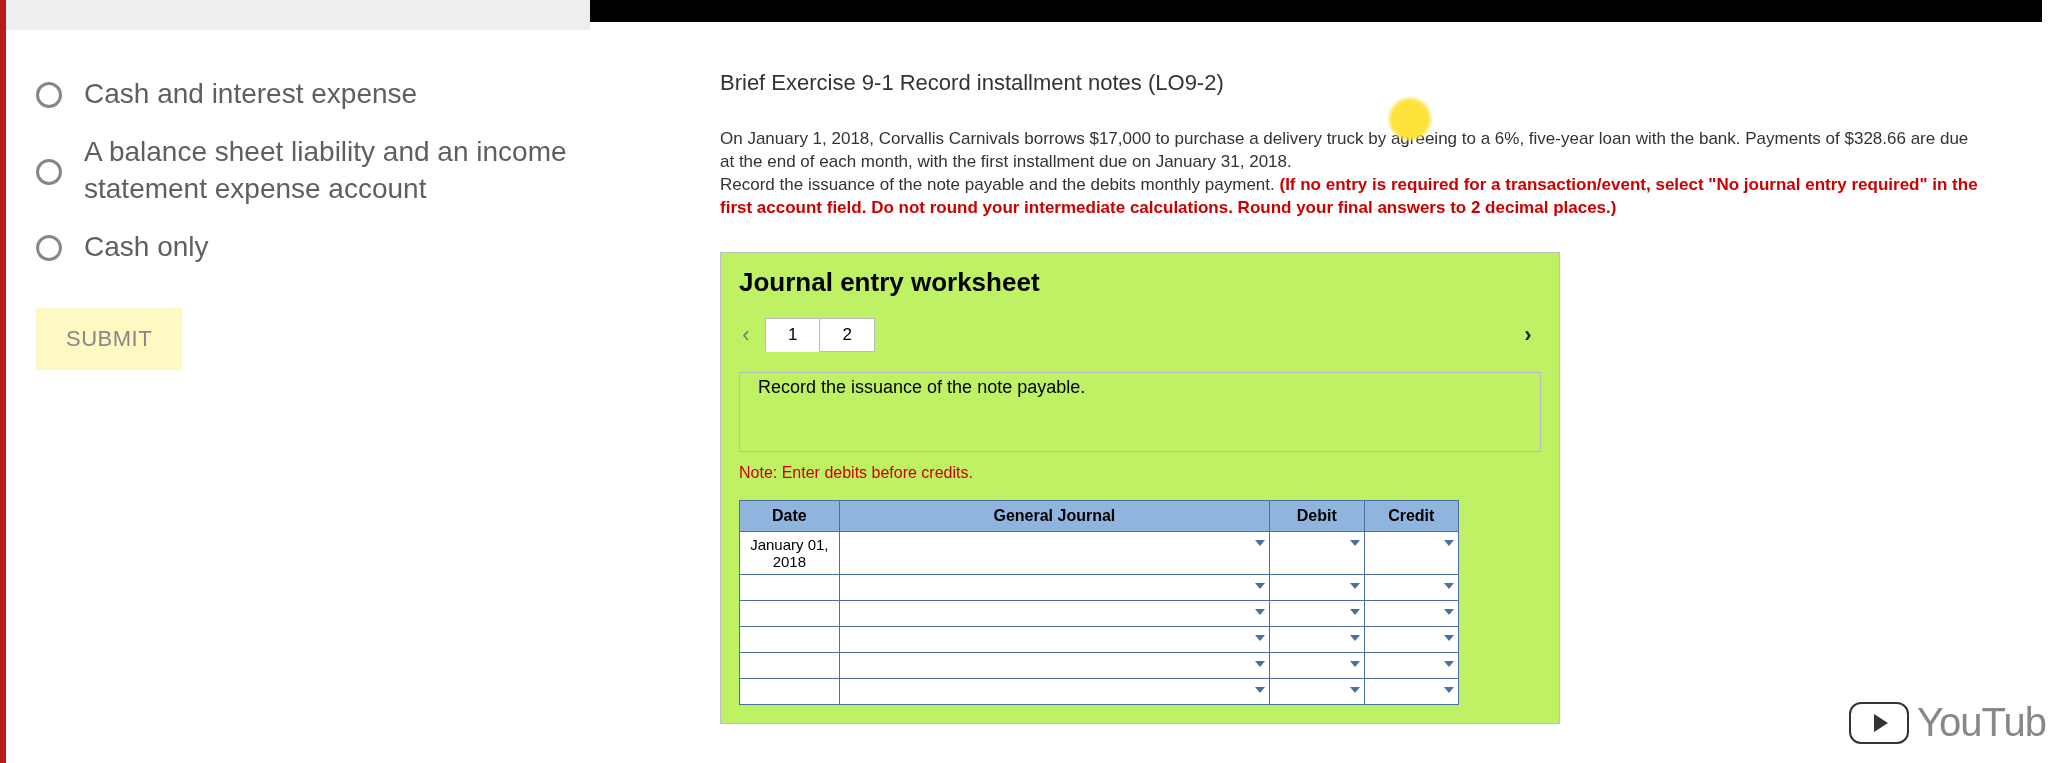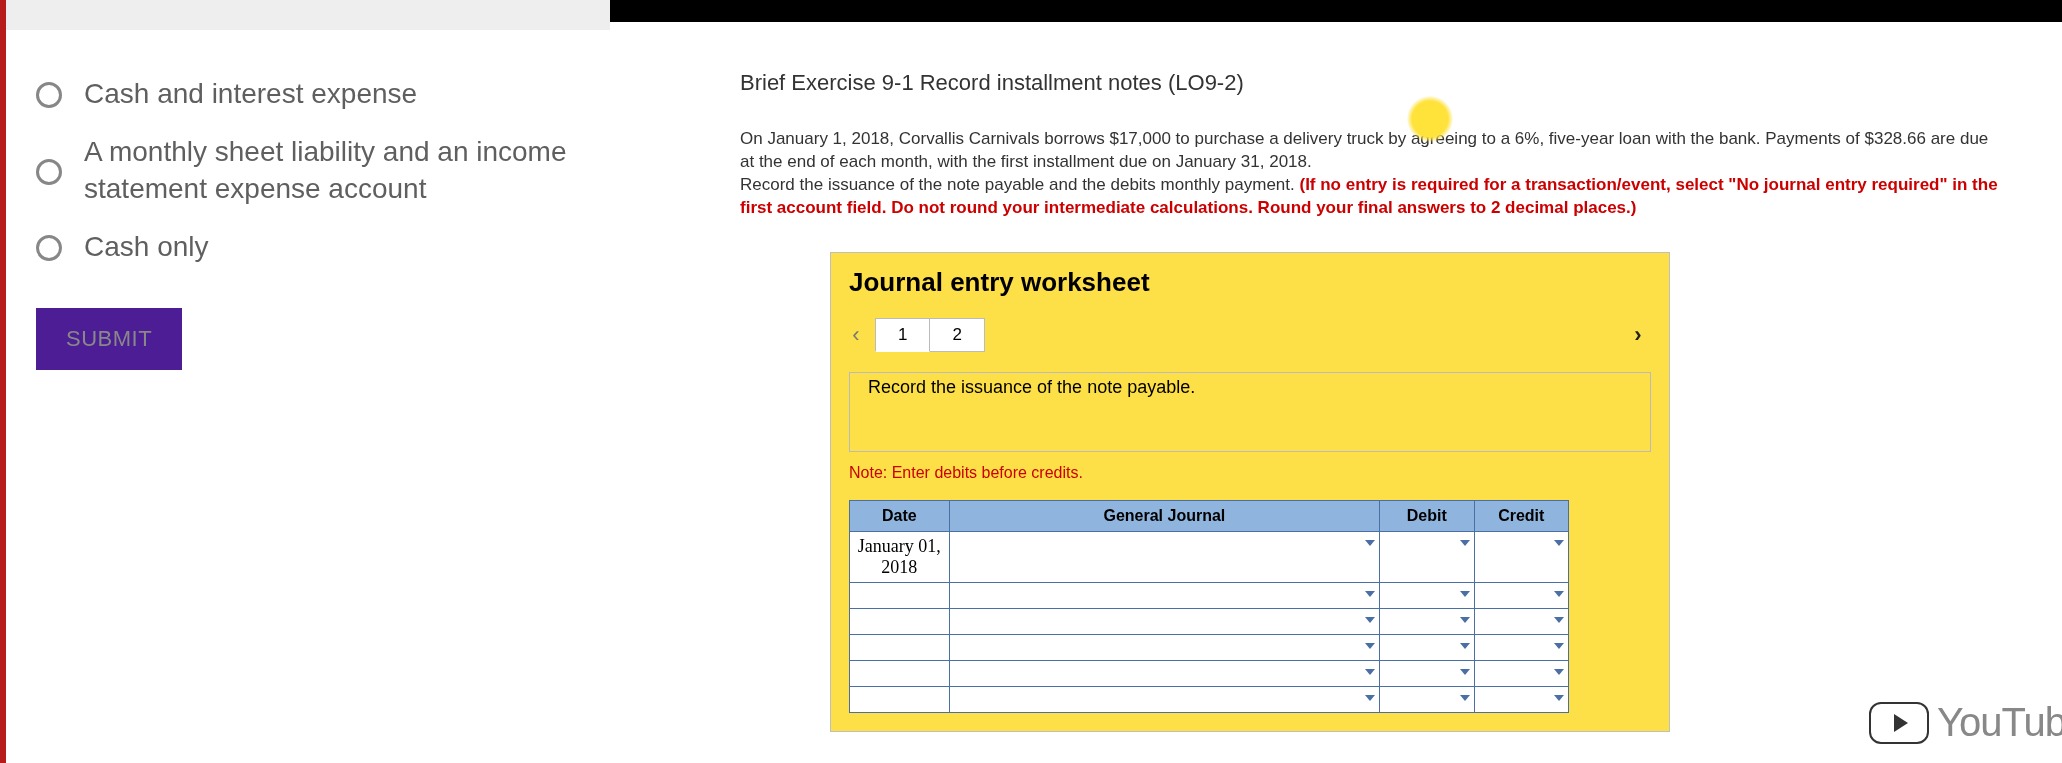--- a/index.html
+++ b/index.html
@@ -47,32 +47,32 @@
     margin-top: 2px;
     margin-right: 22px;
   }
   .option-label {
     font-size: 28px;
     color: #5f5f5f;
     line-height: 1.3;
   }
   .submit-btn {
     margin-top: 20px;
-    background: #4c1d95;
+    background: #fef9c3;
     border: none;
     color: #888;
     font-size: 22px;
     letter-spacing: 0.5px;
     padding: 18px 30px;
     cursor: pointer;
   }
 
   .right-pane {
     position: absolute;
-    left: 610px; top: 0;
+    left: 590px; top: 0;
     width: 1452px; height: 763px;
     background: #fff;
   }
   .black-bar {
     height: 22px;
     background: #000;
     width: 100%;
   }
   .right-body {
     padding: 48px 20px 0 130px;
@@ -86,24 +86,23 @@
   .problem-text {
     font-size: 17px;
     color: #333;
     line-height: 1.35;
     max-width: 1260px;
   }
   .problem-text .red { color: #cc0000; font-weight: bold; }
 
   .worksheet-box {
     margin-top: 32px;
-    margin-left: 90px;
     width: 840px;
     border: 1px solid #bfbfbf;
-    background: #fde047;
+    background: #bef264;
   }
   .ws-title {
     font-size: 26px;
     font-weight: bold;
     padding: 14px 18px 10px 18px;
   }
   .tab-row {
     display: flex;
     align-items: center;
     padding: 10px 12px;
@@ -150,26 +149,25 @@
   .je-table th {
     background: #8fb5de;
     border: 1px solid #4a6fa5;
     font-size: 16px;
     font-weight: bold;
     padding: 6px 8px;
     text-align: center;
   }
   .je-table td {
     border: 1px solid #4a6fa5;
-    font-size: 18px;
+    font-size: 15px;
     padding: 4px 6px;
     height: 26px;
     position: relative;
     background: #fff;
-    font-family: Liberation Serif, serif;
   }
   .je-table td.dropdown::after {
     content: "";
     position: absolute;
     right: 4px; top: 8px;
     border-left: 5px solid transparent;
     border-right: 5px solid transparent;
     border-top: 6px solid #4a6fa5;
   }
   .col-date { width: 95px; text-align: center;}
@@ -217,21 +215,21 @@
 <div class="left-pane">
   <div class="left-top-bar"></div>
   <div class="left-content">
     <div class="options">
       <div class="option">
         <div class="radio"></div>
         <div class="option-label">Cash and interest expense</div>
       </div>
       <div class="option">
         <div class="radio"></div>
-        <div class="option-label">A monthly sheet liability and an income statement expense account</div>
+        <div class="option-label">A balance sheet liability and an income statement expense account</div>
       </div>
       <div class="option">
         <div class="radio"></div>
         <div class="option-label">Cash only</div>
       </div>
     </div>
     <button class="submit-btn">SUBMIT</button>
   </div>
 </div>
 

